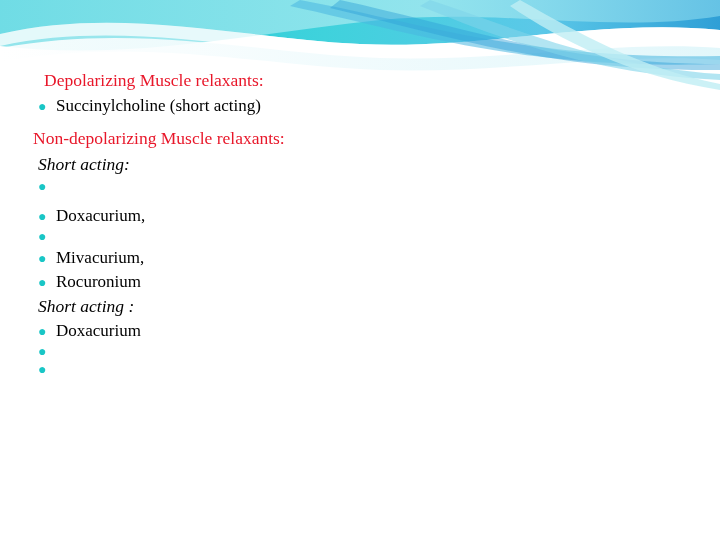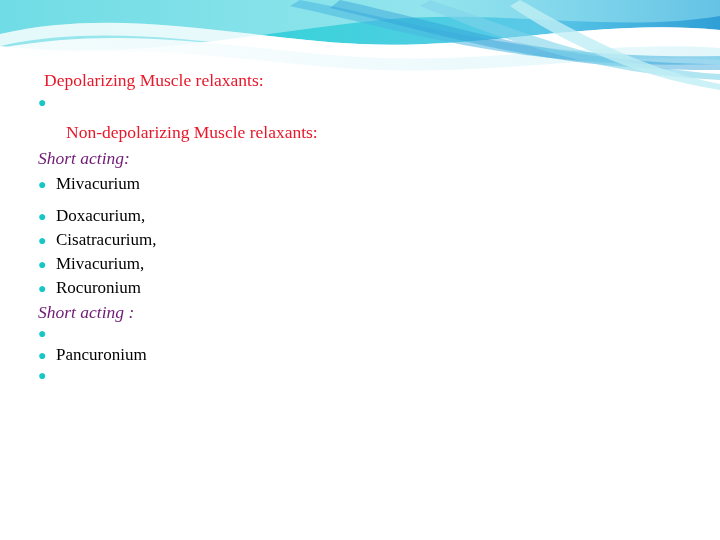--- a/index.html
+++ b/index.html
@@ -42,25 +42,25 @@
     line-height: 1.0;
     white-space: nowrap;
   }
   .heading {
     color: #e8172a;
     font-size: 17.5px;
     margin-left: 44px;
     margin-top: 0;
   }
   .heading.second {
-    margin-left: 66px;
+    margin-left: 33px;
   }
   .subheading {
     font-style: italic;
-    color: #701a75;
+    color: #000000;
     font-size: 17.5px;
     margin-left: 38px;
   }
   .bullet-row {
     position: relative;
     margin-left: 38px;
     font-size: 17px;
     color: #000000;
     display: flex;
     align-items: baseline;
@@ -117,71 +117,70 @@
     </svg>
   </div>
 
   <div class="content">
 
     <div class="line heading">Depolarizing Muscle relaxants:</div>
     <div class="sp-6"></div>
 
     <div class="bullet-row">
       <span class="bullet-dot">●</span>
+      <span class="bullet-text">Succinylcholine  (short acting)</span>
     </div>
 
     <div class="sp-14"></div>
 
     <div class="line heading second">Non-depolarizing Muscle relaxants:</div>
     <div class="sp-9"></div>
 
     <div class="line subheading">Short acting:</div>
     <div class="sp-6"></div>
 
     <div class="bullet-row">
       <span class="bullet-dot">●</span>
-      <span class="bullet-text">Mivacurium</span>
     </div>
 
     <div class="sp-6"></div>
 
     <div class="sp-6"></div>
 
     <div class="bullet-row">
       <span class="bullet-dot">●</span>
       <span class="bullet-text">Doxacurium,</span>
     </div>
     <div class="sp-4"></div>
     <div class="bullet-row">
       <span class="bullet-dot">●</span>
-      <span class="bullet-text">Cisatracurium,</span>
     </div>
     <div class="sp-4"></div>
     <div class="bullet-row">
       <span class="bullet-dot">●</span>
       <span class="bullet-text">Mivacurium,</span>
     </div>
     <div class="sp-4"></div>
     <div class="bullet-row">
       <span class="bullet-dot">●</span>
       <span class="bullet-text">Rocuronium</span>
     </div>
 
     <div class="sp-6"></div>
 
     <div class="line subheading">Short acting :</div>
     <div class="sp-6"></div>
 
     <div class="bullet-row">
       <span class="bullet-dot">●</span>
+      <span class="bullet-text">Doxacurium</span>
     </div>
     <div class="sp-4"></div>
     <div class="bullet-row">
       <span class="bullet-dot">●</span>
-      <span class="bullet-text">Pancuronium</span>
     </div>
     <div class="sp-4"></div>
     <div class="bullet-row">
       <span class="bullet-dot">●</span>
     </div>
 
   </div>
 </div>
 
 </body></html>

